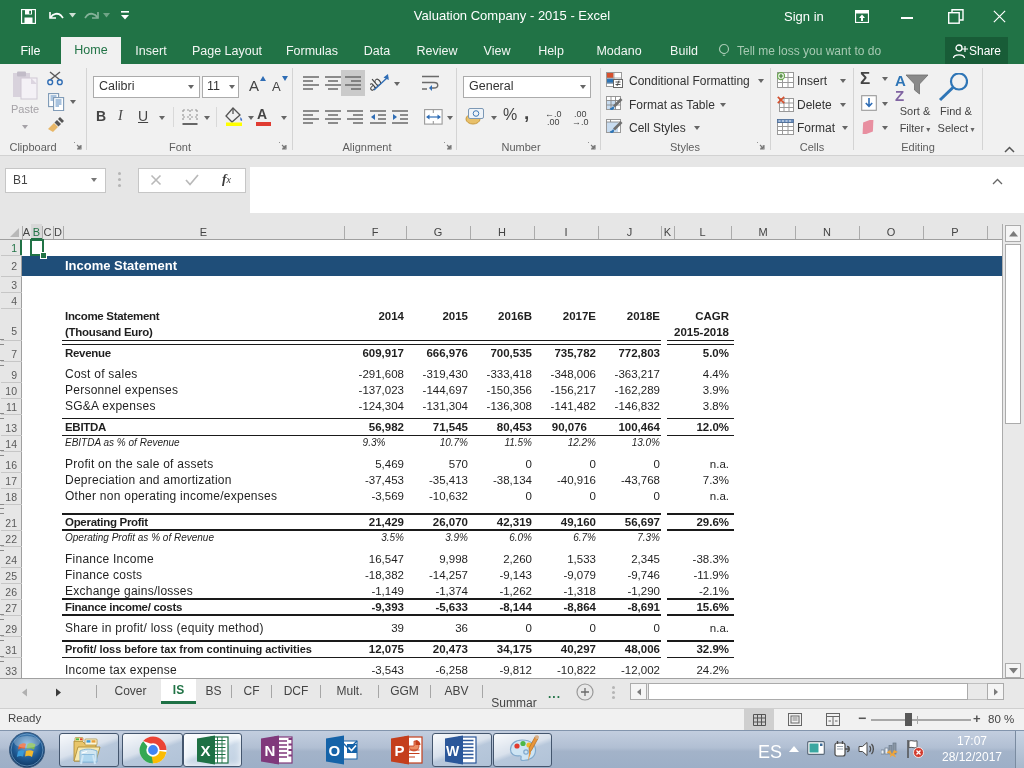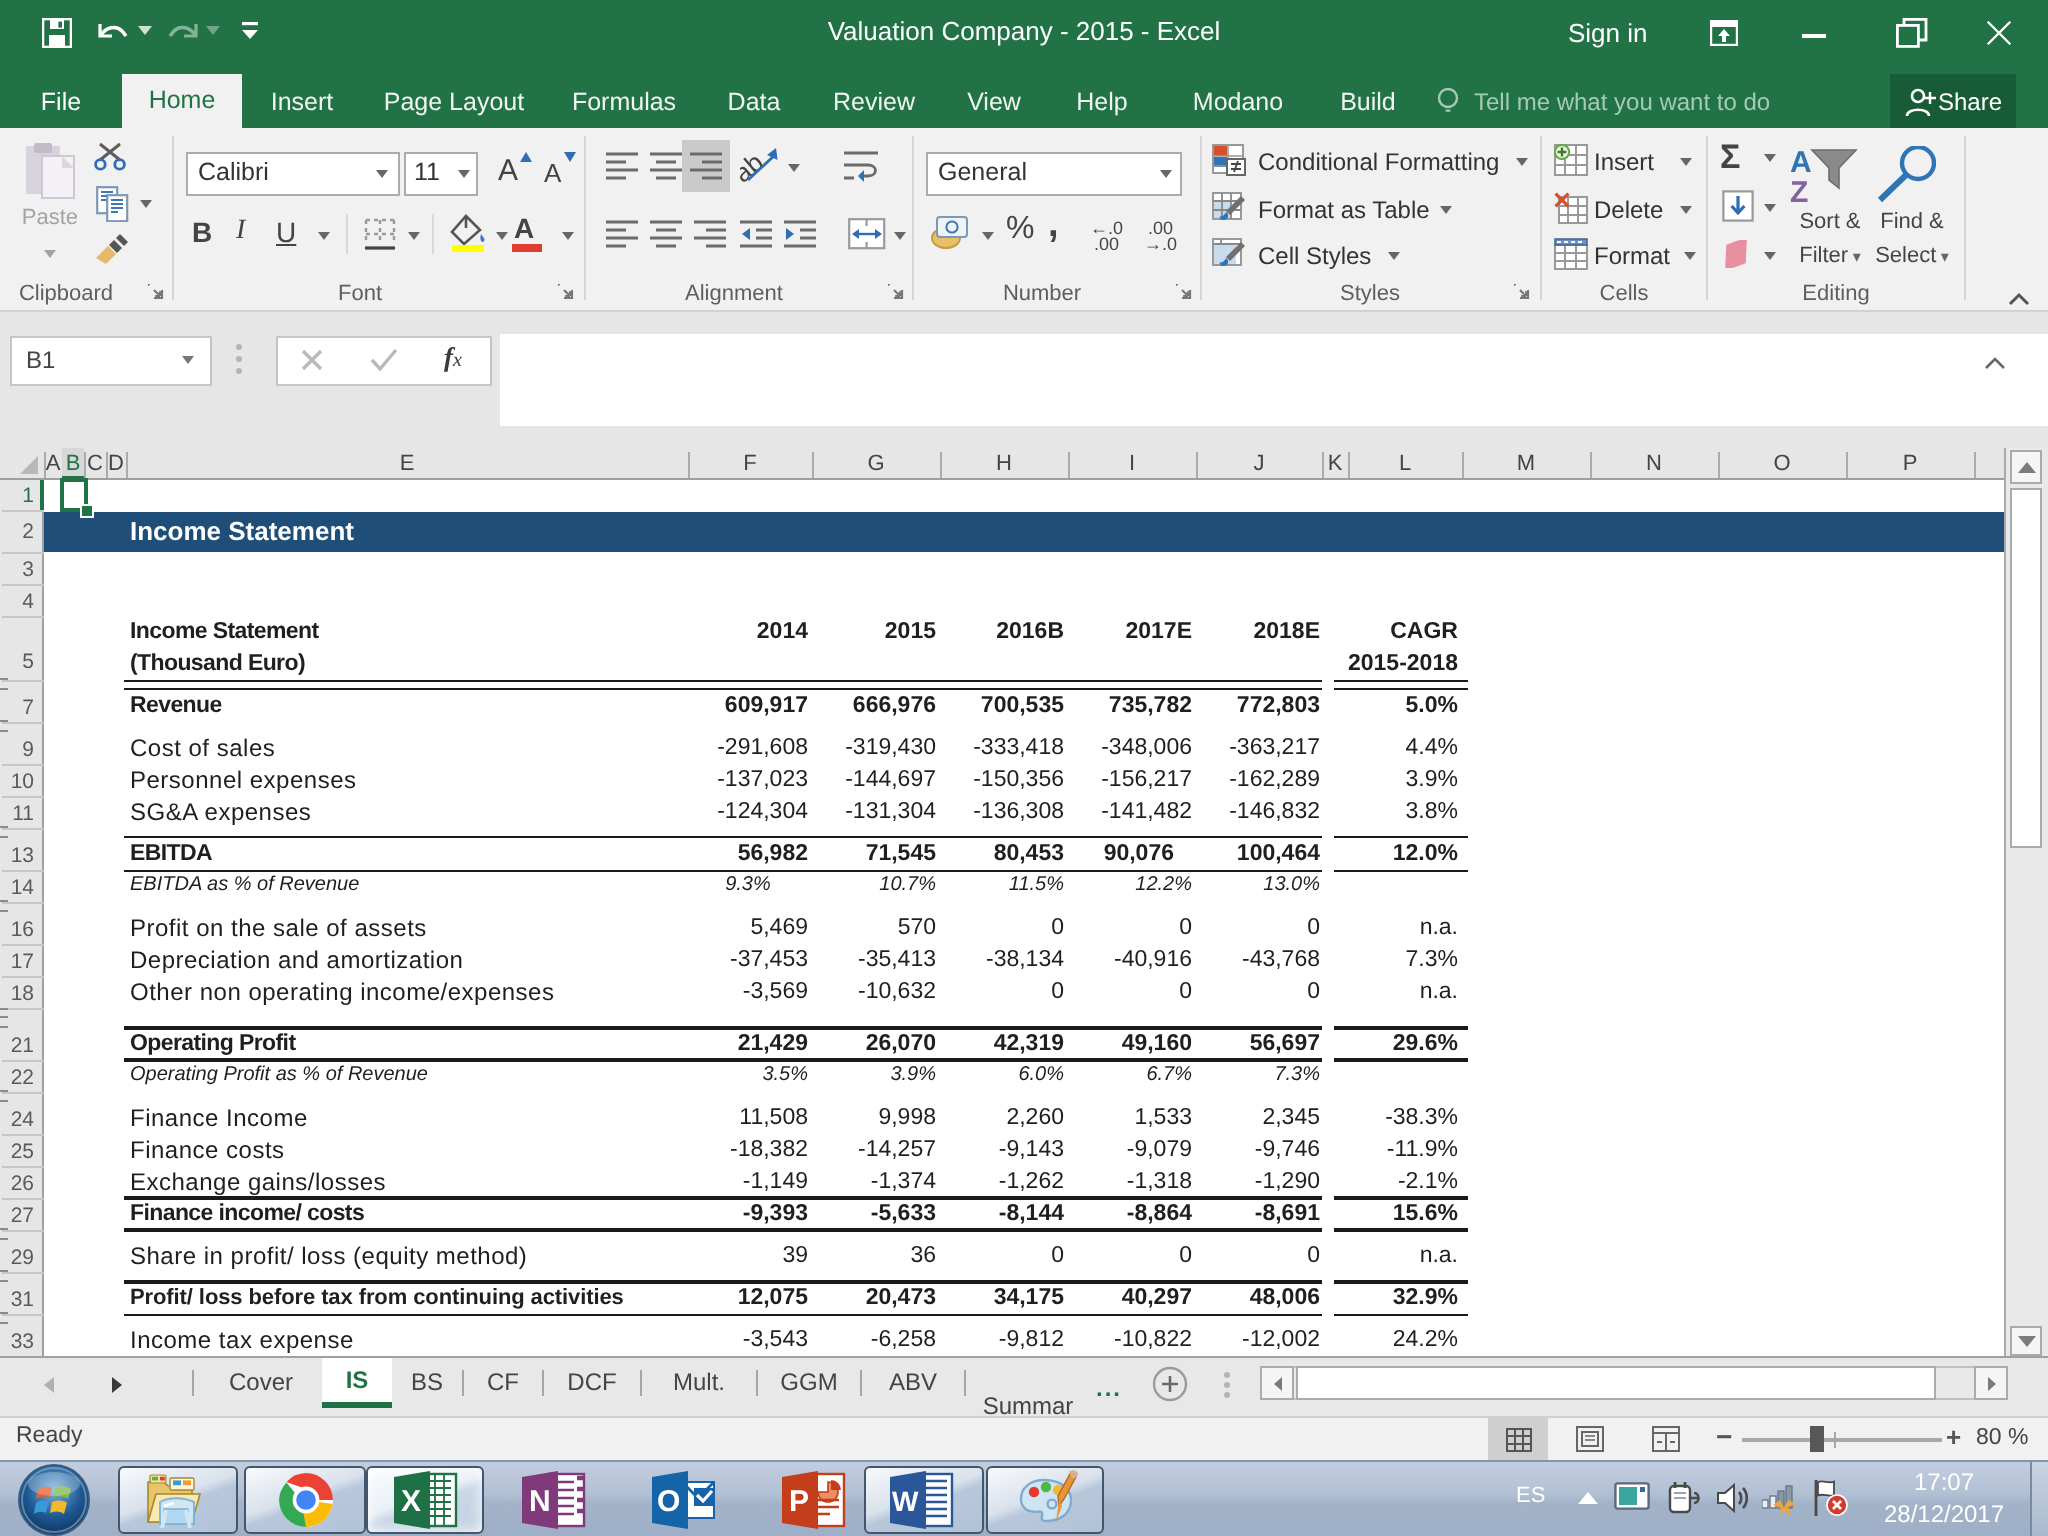--- a/index.html
+++ b/index.html
@@ -88,21 +88,21 @@
     <div class="abs" style="left:405px;top:0;width:64px;height:26px;line-height:26px;text-align:center;color:#f2f6f3;">Review</div>
     <div class="abs" style="left:469px;top:0;width:56px;height:26px;line-height:26px;text-align:center;color:#f2f6f3;">View</div>
     <div class="abs" style="left:525px;top:0;width:52px;height:26px;line-height:26px;text-align:center;color:#f2f6f3;">Help</div>
     <div class="abs" style="left:577px;top:0;width:84px;height:26px;line-height:26px;text-align:center;color:#f2f6f3;">Modano</div>
     <div class="abs" style="left:661px;top:0;width:46px;height:26px;line-height:26px;text-align:center;color:#f2f6f3;">Build</div>
 
     <svg class="abs" style="left:718px;top:5px;" width="12" height="16" viewBox="0 0 12 16">
       <circle cx="6" cy="6" r="4.5" fill="none" stroke="#a6c9b2" stroke-width="1.2"></circle>
       <path d="M4.5 10.5 L7.5 10.5 M4.8 12.3 L7.2 12.3" stroke="#a6c9b2" stroke-width="1.1"></path>
     </svg>
-    <div class="abs" style="left:737px;top:0;height:26px;line-height:26px;color:#a6c9b2;font-size:12px;">Tell me what you want to do</div>
+    <div class="abs" style="left:737px;top:0;height:26px;line-height:26px;color:#a6c9b2;font-size:12px;">Tell me loss you want to do</div>
 
     <div class="abs" style="left:945px;top:-1px;width:63px;height:27px;background:#185c37;"></div>
     <svg class="abs" style="left:952px;top:6px;" width="16" height="15" viewBox="0 0 16 15">
       <circle cx="7" cy="4" r="3" fill="none" stroke="#fff" stroke-width="1.3"></circle>
       <path d="M1.5 14 C1.5 9.8 12.5 9.8 12.5 14" fill="none" stroke="#fff" stroke-width="1.3"></path>
       <path d="M13 2 L13 8 M10 5 L16 5" stroke="#fff" stroke-width="1.2"></path>
     </svg>
     <div class="abs" style="left:969px;top:0;height:26px;line-height:26px;color:#fff;font-size:12px;">Share</div>
   </div>
 
@@ -616,21 +616,21 @@
   <div class="drow" style="top:305.5px;font-style:italic;font-size:10px;">
         <span class="c0 itl">Operating Profit as % of Revenue</span>
         <span class="n" style="left:344px;width:60px;">3.5%</span>
         <span class="n" style="left:408px;width:60px;">3.9%</span>
         <span class="n" style="left:472px;width:60px;">6.0%</span>
         <span class="n" style="left:536px;width:60px;">6.7%</span>
         <span class="n" style="left:600px;width:60px;">7.3%</span>
       </div>
   <div class="drow" style="top:326.5px;font-size:11.5px;">
         <span class="c0">Finance Income</span>
-        <span class="n" style="left:344px;width:60px;">11,508</span>
+        <span class="n" style="left:344px;width:60px;">16,547</span>
         <span class="n" style="left:408px;width:60px;">9,998</span>
         <span class="n" style="left:472px;width:60px;">2,260</span>
         <span class="n" style="left:536px;width:60px;">1,533</span>
         <span class="n" style="left:600px;width:60px;">2,345</span>
         <span class="n" style="left:662px;width:67px;">-38.3%</span>
       </div>
   <div class="drow" style="top:342.5px;font-size:11.5px;">
         <span class="c0">Finance costs</span>
         <span class="n" style="left:344px;width:60px;">-18,382</span>
         <span class="n" style="left:408px;width:60px;">-14,257</span>
@@ -857,21 +857,21 @@
   <svg class="abs" style="left:505px;top:3px;" width="36" height="32" viewBox="0 0 36 32">
 <path d="M17 6 C26 6 31 11 30.5 17 C30 23 25 26.5 18 26.5 C16 26.5 15.5 25.5 16 24 C16.5 22.5 16 21.5 14 21.8 C9 22.5 5.5 20 5.5 15.5 C5.5 10 10 6 17 6 Z" fill="#cfe6f5" stroke="#7fa8cc" stroke-width="1.2" opacity="0.95"></path>
 <circle cx="12" cy="12" r="2.6" fill="#e23b2e"></circle>
         <circle cx="18" cy="9.5" r="2.6" fill="#4db848"></circle>
 <circle cx="24" cy="11" r="2.6" fill="#f2b82e"></circle>
         <circle cx="21" cy="18" r="2.2" fill="none" stroke="#7fa8cc" stroke-width="1.2"></circle>
 <path d="M24 14 L30 3 L33 4.5 L27 15.5 L24.5 19 Z" fill="#e8953a" stroke="#b06a20" stroke-width="0.7"></path>
 <path d="M29.5 2 C31 0.5 34 1 34 3 C34 4.5 32.5 5.5 31 5 Z" fill="#d8b08a"></path>
 <path d="M24.5 16 L23 27 L26 19 Z" fill="#e8953a"></path>
 </svg>
-  <div class="abs" style="left:758px;top:11px;font-size:11px;color:#fff;">ES</div>
+  <div class="abs" style="left:758px;top:11px;font-size:18px;color:#fff;">ES</div>
   <svg class="abs" style="left:788px;top:14px;" width="12" height="8" viewBox="0 0 12 8">
         <path d="M1 7 L6 1 L11 7 Z" fill="#fff"></path>
       </svg>
   <svg class="abs" style="left:807px;top:10px;" width="18" height="16" viewBox="0 0 18 16">
 <rect x="0.7" y="0.7" width="16.6" height="12.6" rx="1" fill="#fff" stroke="#5a6a7a" stroke-width="1.2"></rect>
 <rect x="2.5" y="2.5" width="9" height="9" fill="#3aa6a0"></rect>
         <rect x="13" y="2.5" width="2.5" height="2.5" fill="#3a6a9a"></rect>
 </svg>
   <svg class="abs" style="left:833px;top:9px;" width="18" height="19" viewBox="0 0 18 19">
 <rect x="2" y="3" width="10" height="13" rx="2" fill="#fff" stroke="#4a4a4a" stroke-width="1.2"></rect>

